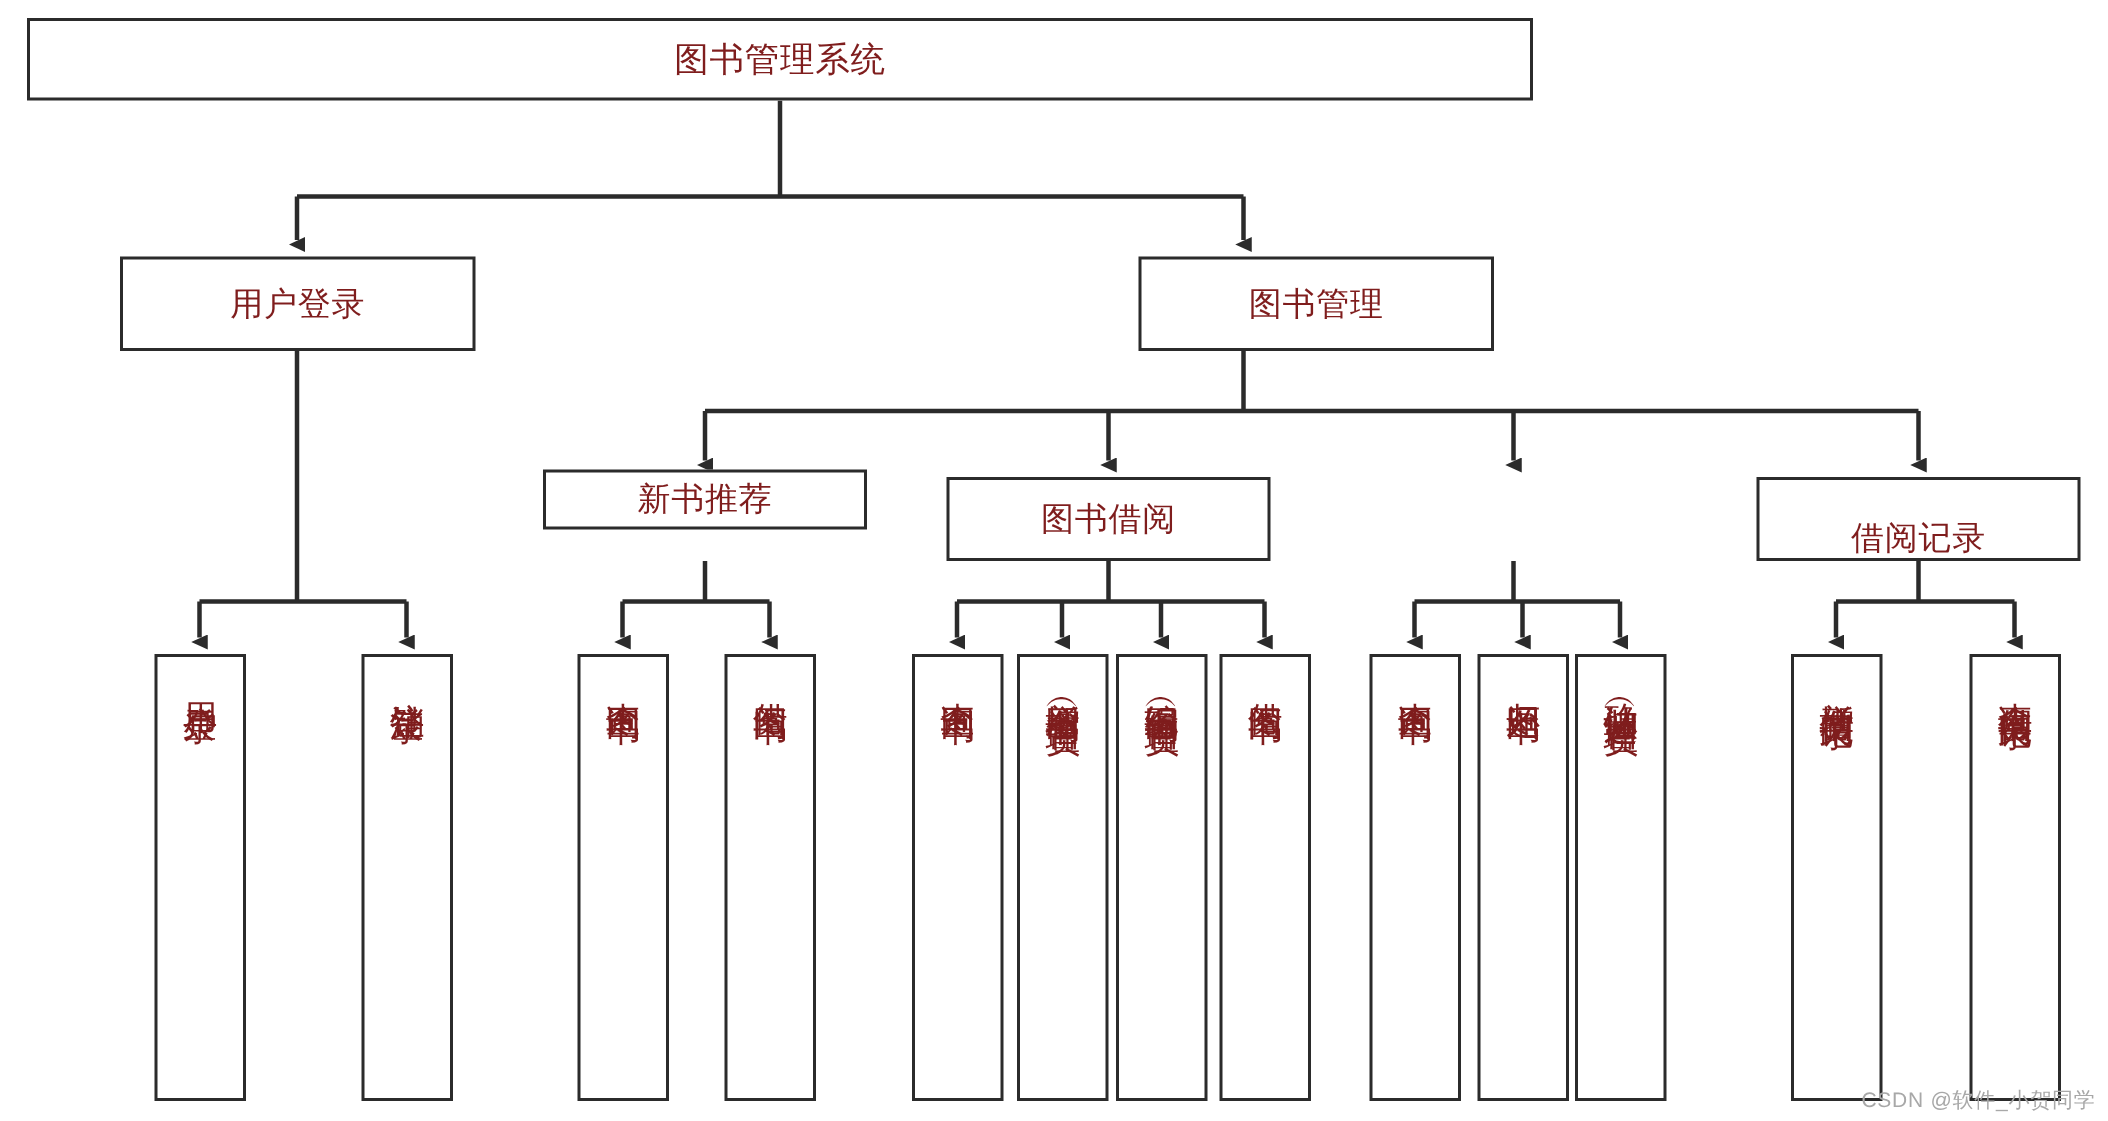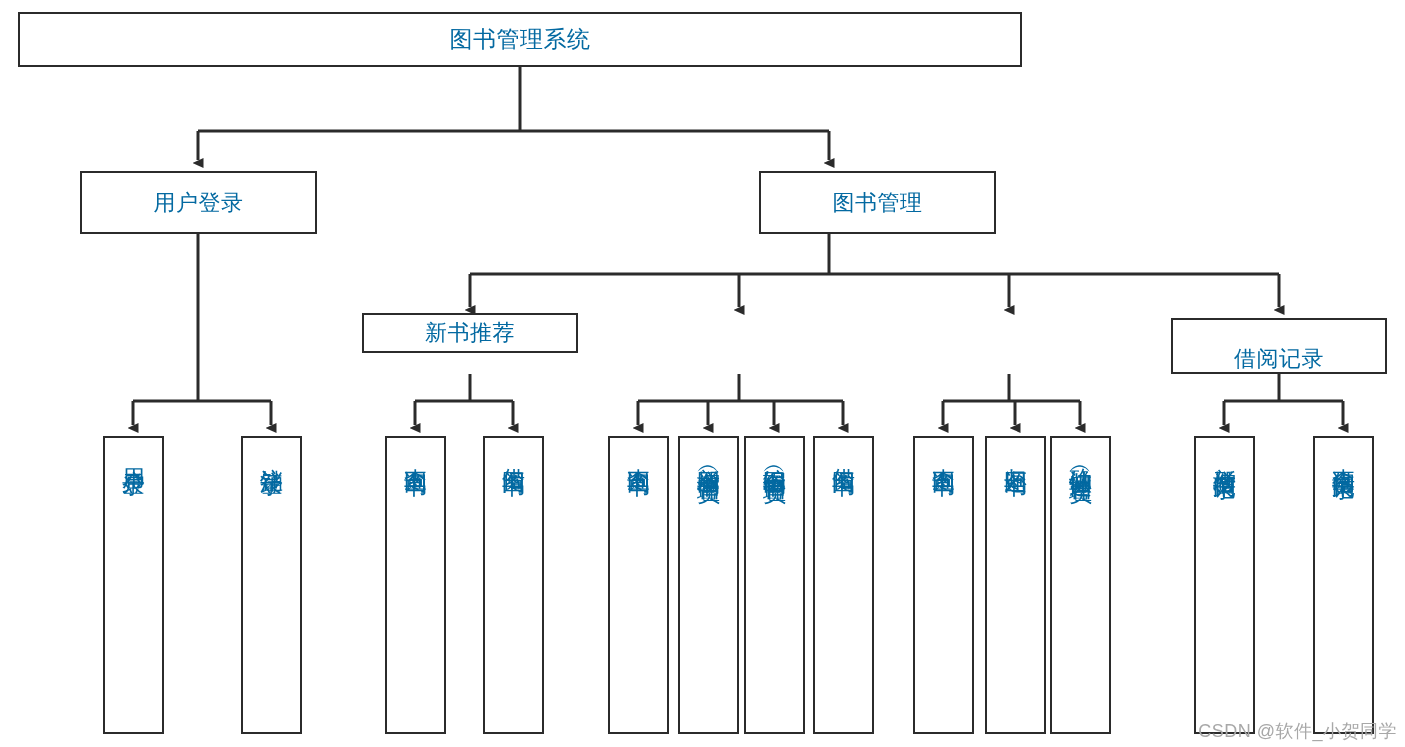--- a/index.html
+++ b/index.html
@@ -26,21 +26,21 @@
     pointer-events: none;
   }
   .node {
     position: absolute;
     box-sizing: border-box;
     background: #ffffff;
     border: 2px solid #2b2b2b;
     display: flex;
     align-items: center;
     justify-content: center;
-    color: #0369a1;
+    color: #7f1d1d;
   }
   .node-label {
     display: block;
     text-align: center;
     line-height: 1.18;
     white-space: pre-line;
   }
   
   .node.horiz .node-label {
     font-size: 22px;
@@ -59,21 +59,21 @@
     writing-mode: vertical-rl;
     text-orientation: upright;
     font-size: 23px;
     letter-spacing: 2px;
     line-height: 1;
   }
   .watermark {
     position: absolute;
     right: 8px;
     bottom: 4px;
-    font-size: 18px;
+    font-size: 14px;
     color: #a8a8a8;
     white-space: nowrap;
     letter-spacing: 0.5px;
   }
 </style>
 </head>
 <body>
 
 <div id="canvas">
 
@@ -134,20 +134,23 @@
   <div class="node horiz" style="left:80px; top:171px; width:237px; height:63px;">
     <span class="node-label">用户登录</span>
   </div>
   <div class="node horiz" style="left:711px; top:171px; width:237px; height:63px;margin-left:48px;">
     <span class="node-label">图书管理</span>
   </div>
 
   <div class="node horiz" style="left:362px; top:313px; width:216px; height:40px;">
     <span class="node-label">新书推荐</span>
   </div>
+  <div class="node horiz" style="left:631px; top:318px; width:216px; height:56px;">
+    <span class="node-label">图书借阅</span>
+  </div>
   <div class="node horiz" style="left:1171px; top:318px; width:216px; height:56px;align-items:flex-end;">
     <span class="node-label">借阅记录</span>
   </div>
 
   <div class="node vert" style="left:103px; top:436px; width:61px; height:298px;">
     <span class="node-label">用户登录</span>
   </div>
   <div class="node vert" style="left:241px; top:436px; width:61px; height:298px;">
     <span class="node-label">注销登录</span>
   </div>

